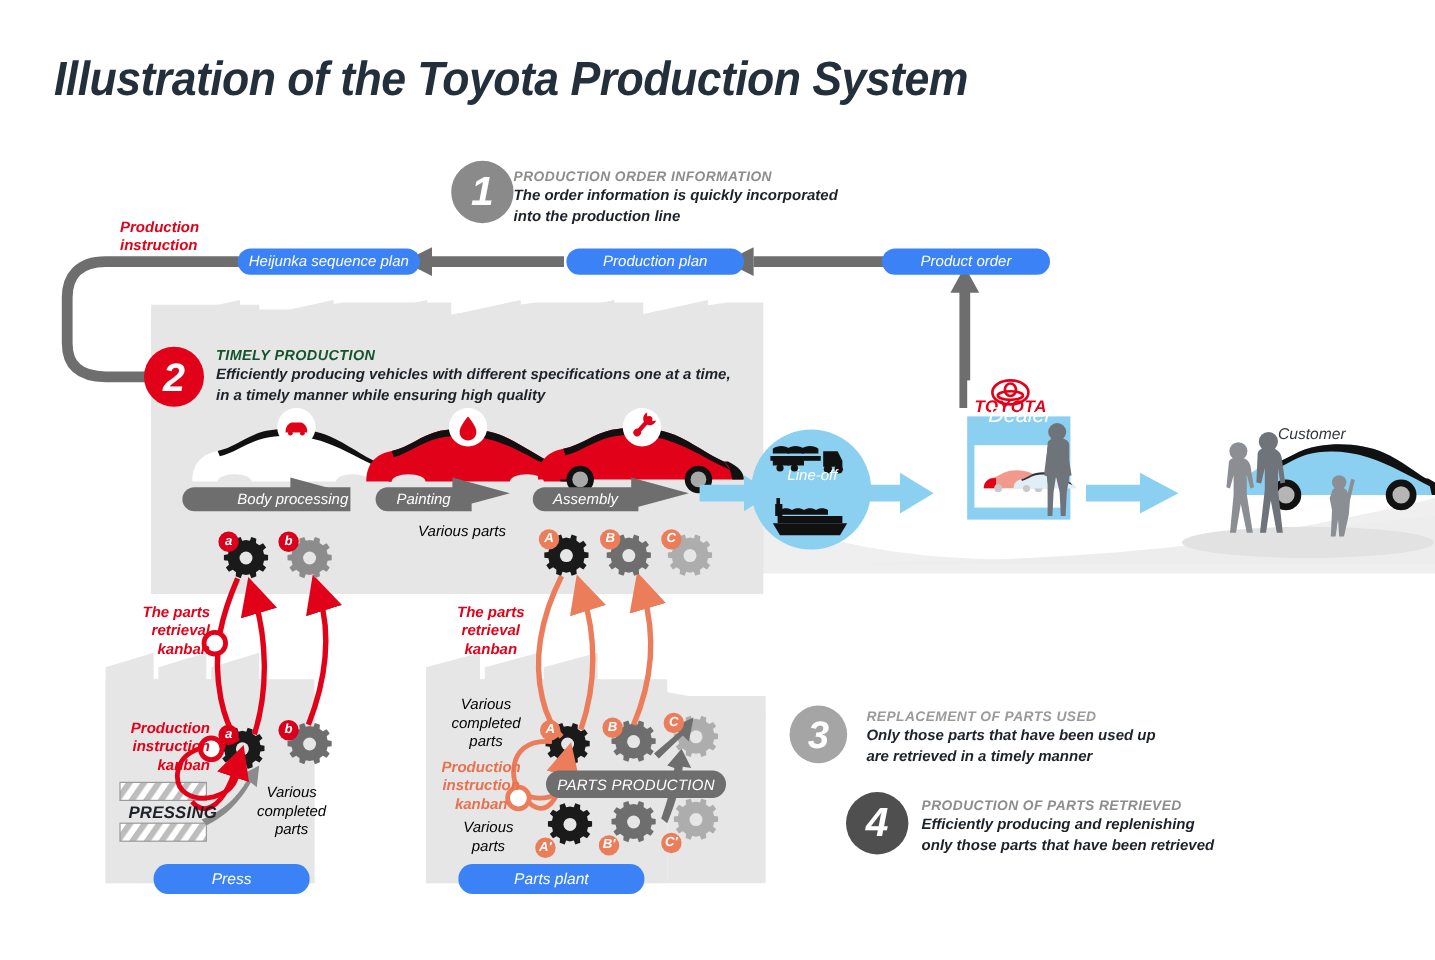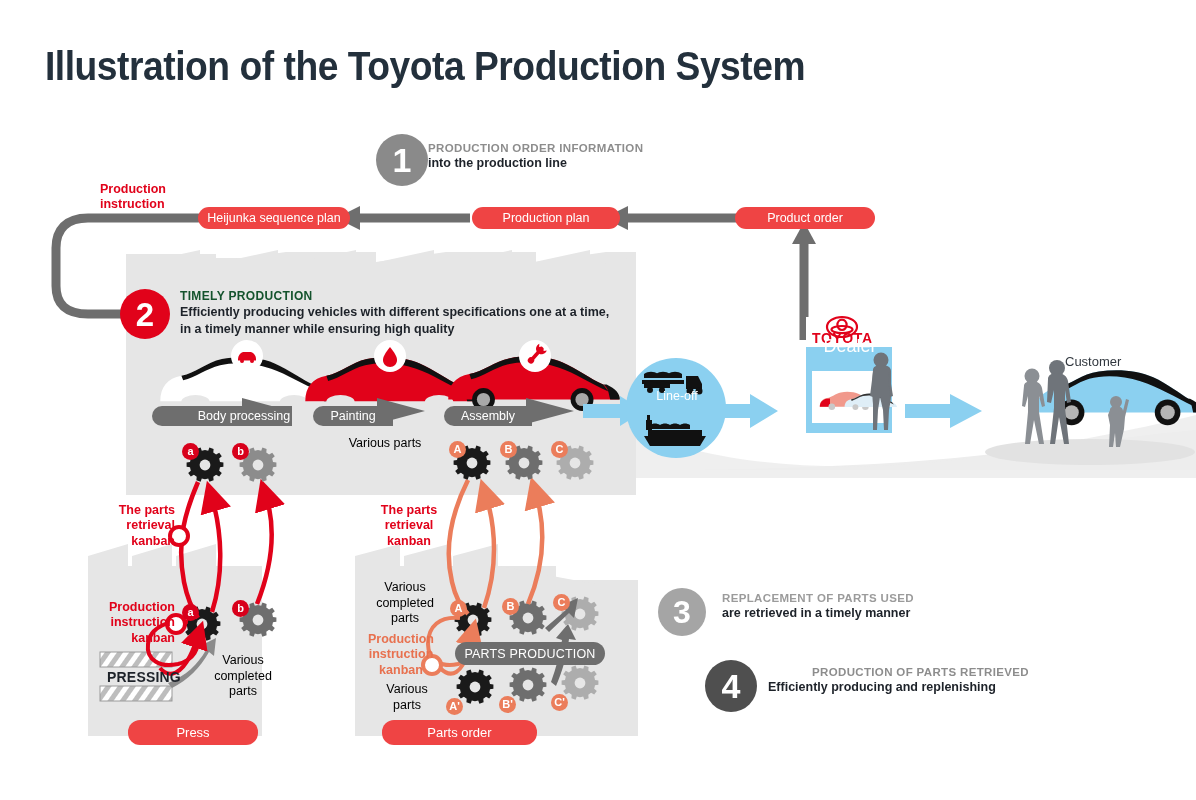--- a/index.html
+++ b/index.html
@@ -2,21 +2,21 @@
 <html><head>
 <meta charset="utf-8">
 <title>Illustration of the Toyota Production System</title>
 <style>
   html,body{margin:0;padding:0;background:#ffffff;}
   body{
     width:1196px;height:800px;overflow:hidden;position:relative;
     font-family:"Liberation Sans","DejaVu Sans",sans-serif;
     color:#2b2f38;
   }
-  #stage{position:absolute;left:0;top:0;width:1196px;height:592px;}
+  #stage{position:absolute;left:0;top:0;width:1196px;height:592px;font-style:italic;}
   #svg-root{position:absolute;left:0;top:0;width:1196px;height:800px;}
 
   .abs{position:absolute;}
 
   
   #page-title{
     left:45px;top:44px;
     font-size:40px;font-weight:bold;letter-spacing:-0.5px;
     color:#23303c;
     font-family:"Liberation Sans","DejaVu Sans",sans-serif;
@@ -40,25 +40,25 @@
   #step2-badge{left:120px;top:289px;width:50px;height:50px;background:#e1021a;font-size:33px;z-index:6;}
   #step2-text{left:180px;top:289px;}
   #step2-text .step-kicker{color:#14532d;font-size:12px;}
 
   #step3-badge{left:658px;top:588px;width:48px;height:48px;background:#a5a5a5;font-size:32px;}
   #step3-text{left:722px;top:592px;}
   #step3-text .step-kicker{color:#9b9b9b;}
 
   #step4-badge{left:705px;top:660px;width:52px;height:52px;background:#4f4f4f;font-size:34px;}
   #step4-text{left:768px;top:666px;}
-  #step4-text .step-kicker{color:#8d8d8d;margin-left:44px;}
+  #step4-text .step-kicker{color:#8d8d8d;}
 
   
   .pill{
-    background:#ef4444;color:#ffffff;border-radius:11px;
+    background:#3b82f6;color:#ffffff;border-radius:11px;
     display:flex;align-items:center;justify-content:center;
     font-size:12.5px;height:22px;white-space:nowrap;
   }
   #pill-heijunka{left:198px;top:207px;width:152px;}
   #pill-prodplan{left:472px;top:207px;width:148px;}
   #pill-productorder{left:735px;top:207px;width:140px;}
   #pill-press{left:128px;top:720px;width:130px;height:25px;border-radius:12px;font-size:13px;}
   #pill-partsplant{left:382px;top:720px;width:155px;height:25px;border-radius:12px;font-size:13px;}
   #pill-partsproduction{
     left:455px;top:642px;width:150px;height:23px;border-radius:12px;
@@ -417,40 +417,43 @@
       </g>
 
     <path d="M545,628 L566,610 L560,606 L578,598 L574,618 L569,613 L549,632 Z" fill="#6e6e6e"></path>
   </svg>
 
   <div class="abs" id="page-title">Illustration of the Toyota Production System</div>
 
   <div class="abs step-badge" id="step1-badge">1</div>
   <div class="abs step-block" id="step1-text">
     <div class="step-kicker">PRODUCTION ORDER INFORMATION</div>
+    <div class="step-body">The order information is quickly incorporated</div>
     <div class="step-body">into the production line</div>
   </div>
 
   <div class="abs step-badge" id="step2-badge">2</div>
   <div class="abs step-block" id="step2-text">
     <div class="step-kicker">TIMELY PRODUCTION</div>
     <div class="step-body">Efficiently producing vehicles with different specifications one at a time,</div>
     <div class="step-body">in a timely manner while ensuring high quality</div>
   </div>
 
   <div class="abs step-badge" id="step3-badge">3</div>
   <div class="abs step-block" id="step3-text">
     <div class="step-kicker">REPLACEMENT OF PARTS USED</div>
+    <div class="step-body">Only those parts that have been used up</div>
     <div class="step-body">are retrieved in a timely manner</div>
   </div>
 
   <div class="abs step-badge" id="step4-badge">4</div>
   <div class="abs step-block" id="step4-text">
     <div class="step-kicker">PRODUCTION OF PARTS RETRIEVED</div>
     <div class="step-body">Efficiently producing and replenishing</div>
+    <div class="step-body">only those parts that have been retrieved</div>
   </div>
 
   <div class="abs pill" id="pill-heijunka">Heijunka sequence plan</div>
   <div class="abs pill" id="pill-prodplan">Production plan</div>
   <div class="abs pill" id="pill-productorder">Product order</div>
 
   <div class="abs red-label" id="lbl-production-instruction">
     <div>Production</div>
     <div>instruction</div>
   </div>
@@ -507,21 +510,21 @@
   <div class="abs salmon-label" id="lbl-prod-instr-kanban-right">
     <div>Production</div>
     <div>instruction</div>
     <div>kanban</div>
   </div>
   <div class="abs gray-label" id="lbl-various-parts-right">
     <div>Various</div>
     <div>parts</div>
   </div>
   <div class="abs pill" id="pill-partsproduction">PARTS PRODUCTION</div>
-  <div class="abs pill" id="pill-partsplant">Parts order</div>
+  <div class="abs pill" id="pill-partsplant">Parts plant</div>
 
   <div class="abs gear-tag tag-salmon" style="left:450px;top:600px;">A</div>
   <div class="abs gear-tag tag-salmon" style="left:502px;top:598px;">B</div>
   <div class="abs gear-tag tag-salmon" style="left:553px;top:594px;">C</div>
   <div class="abs gear-tag tag-salmon" style="left:446px;top:698px;">A'</div>
   <div class="abs gear-tag tag-salmon" style="left:499px;top:696px;">B'</div>
   <div class="abs gear-tag tag-salmon" style="left:551px;top:694px;">C'</div>
 
 </div>
 

